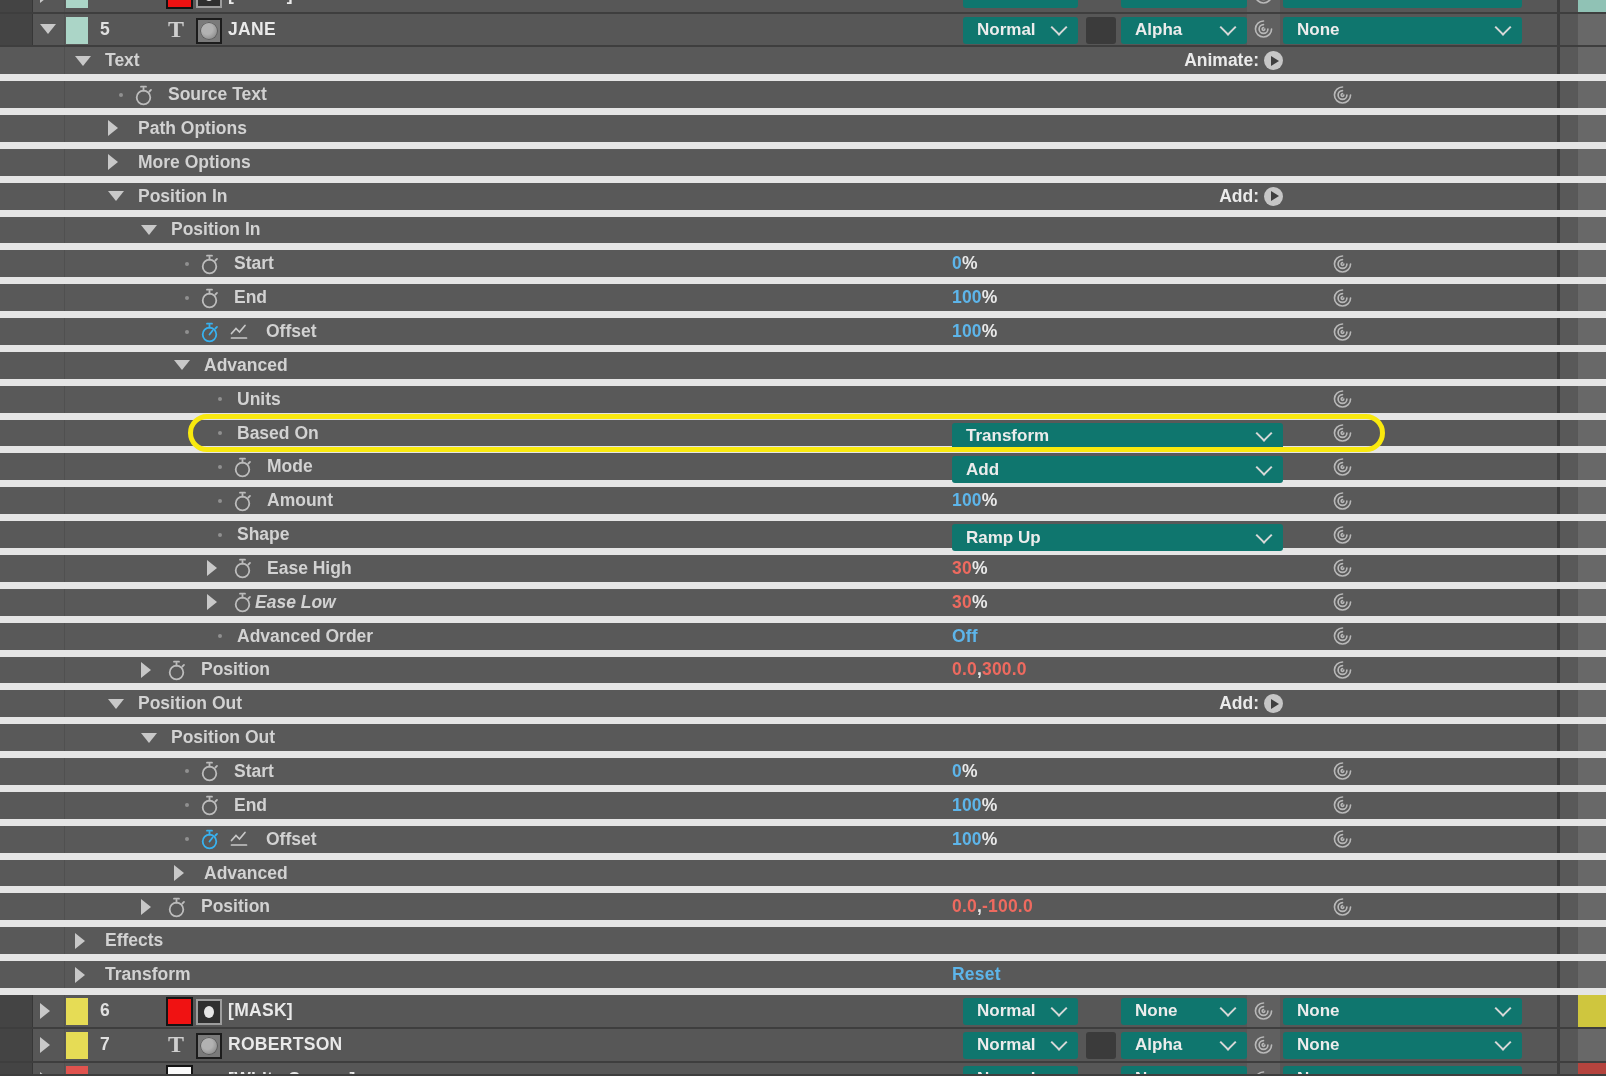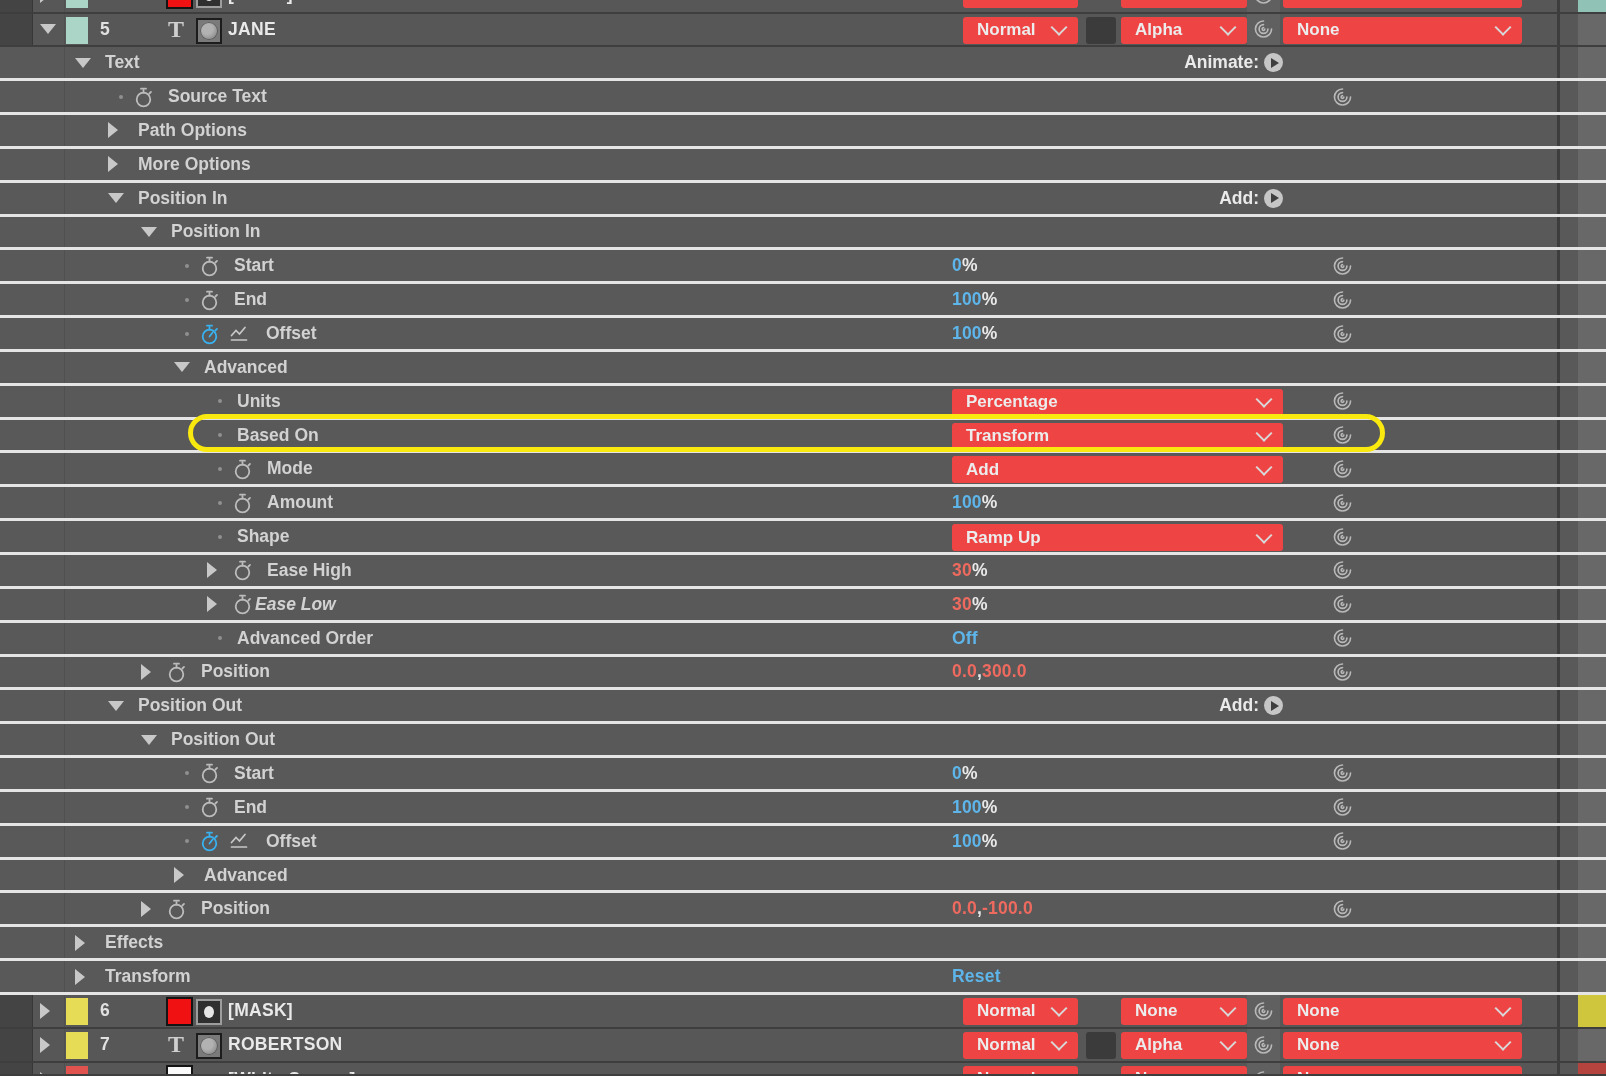--- a/index.html
+++ b/index.html
@@ -1,38 +1,38 @@
 <!DOCTYPE html>
 <html><head>
 <meta charset="utf-8">
 <style>
   html,body{margin:0;padding:0;background:#595959;}
   #panel{position:relative;width:1606px;height:1076px;overflow:hidden;background:#595959;
          font-family:"Liberation Sans",sans-serif;-webkit-font-smoothing:antialiased;}
   .row{position:relative;width:1606px;height:33.85px;background:#595959;
-       border-bottom:3px solid #e5e5e5;box-sizing:border-box;}
+       border-bottom:7px solid #e5e5e5;box-sizing:border-box;}
   .row.layer{background:#575757;border-bottom:2px solid #3e3e3e;}
   .ptop{height:13.5px;overflow:hidden;}
   .pbot{height:13px;overflow:hidden;border-bottom:none;}
   .pinner{position:absolute;left:0;width:1606px;height:33.85px;}
   .ptop .pinner{bottom:0;} .pbot .pinner{top:0;}
   .vline{position:absolute;left:64px;top:0;height:100%;width:1px;background:#505050;}
   
   .twirl{position:absolute;top:50%;transform:translateY(-50%);width:0;height:0;}
   .tw-d{border-left:8px solid transparent;border-right:8px solid transparent;border-top:10px solid #c8c8c8;}
   .tw-r{border-top:8px solid transparent;border-bottom:8px solid transparent;border-left:10px solid #c8c8c8;}
   .dot{position:absolute;top:50%;transform:translateY(-50%);width:4px;height:4px;border-radius:50%;background:#909090;}
   .icon{position:absolute;top:50%;transform:translateY(-50%);line-height:0;}
   .plabel{position:absolute;top:0;height:100%;display:flex;align-items:center;
           font-size:17.5px;font-weight:700;color:#d2d2d2;white-space:nowrap;}
   .valwrap{position:absolute;left:952px;top:0;height:100%;display:flex;align-items:center;
            font-size:17.5px;font-weight:700;letter-spacing:.2px;white-space:nowrap;}
   .v-blue{color:#5db5ea;} .v-white{color:#e9e9e9;} .v-salmon{color:#ee6a5f;}
   
-  .dd{position:absolute;top:3px;height:27px;background:#ef4444;border-radius:3px;
+  .dd{position:absolute;top:3px;height:27px;background:#0f766e;border-radius:3px;
       display:flex;align-items:center;padding-left:14px;box-sizing:border-box;
       color:#ececec;font-size:17px;font-weight:700;white-space:nowrap;}
   .prop-dd{left:952px;width:331px;}
   .mode-dd{left:963px;width:115px;}
   .trk-dd{left:1121px;width:126px;}
   .parent-dd{left:1283px;width:239px;}
   .chev{position:absolute;right:13px;top:50%;width:10px;height:10px;
         border-right:2.5px solid #d8d8d8;border-bottom:2.5px solid #d8d8d8;
         transform:translateY(-72%) rotate(45deg);}
   .trkbox{position:absolute;left:1086px;top:3px;width:30px;height:27px;background:#3b3b3b;border-radius:3px;}
@@ -287,24 +287,20 @@
         <div class="vline"></div>
         <div class="twirl tw-d" style="left: 174px;"></div>
         <div class="plabel" style="left: 204px;">Advanced</div>
         <div class="tl-div"></div>
         <div class="tl-cell"></div>
       </div>
       <div class="row prop">
         <div class="vline"></div>
         <div class="dot" style="left: 218px;"></div>
         <div class="plabel" style="left: 237px;">Units</div>
-        <div class="dd prop-dd">
-          <span>Percentage</span>
-          <div class="chev"></div>
-        </div>
         <div class="icon prop-whip"><svg width="23" height="23" viewBox="0 0 24 24" fill="none" stroke="#b8b8b8" stroke-width="1.7" stroke-linecap="round">
             <path d="M12 3.6 A8.4 8.4 0 1 0 20.4 12"></path>
             <path d="M12 7.4 A4.6 4.6 0 1 0 16.6 12"></path>
             <path d="M12 10.6 A1.4 1.4 0 1 0 13.4 12"></path>
           </svg></div>
         <div class="tl-div"></div>
         <div class="tl-cell"></div>
       </div>
       <div class="row prop">
         <div class="vline"></div>

